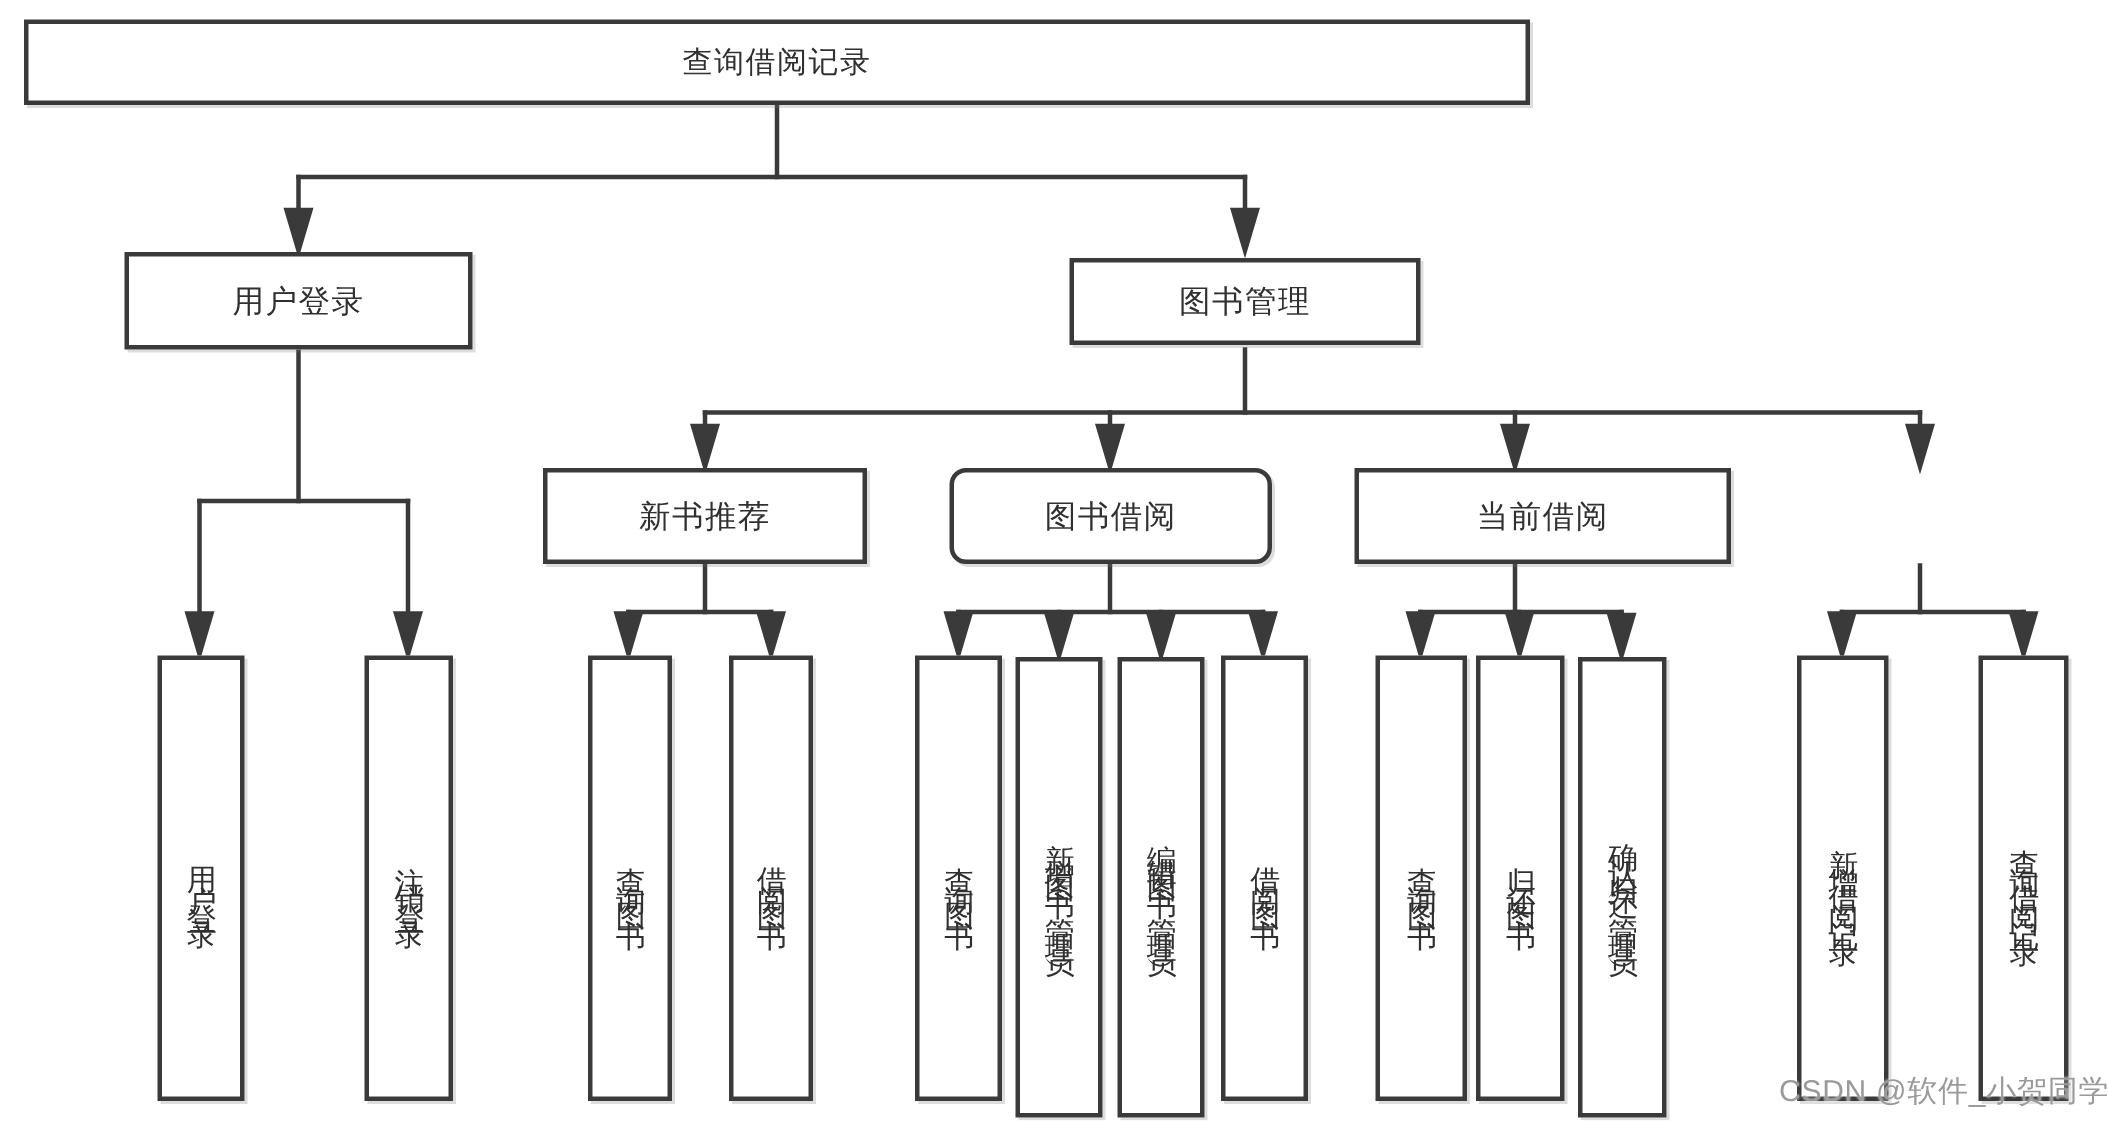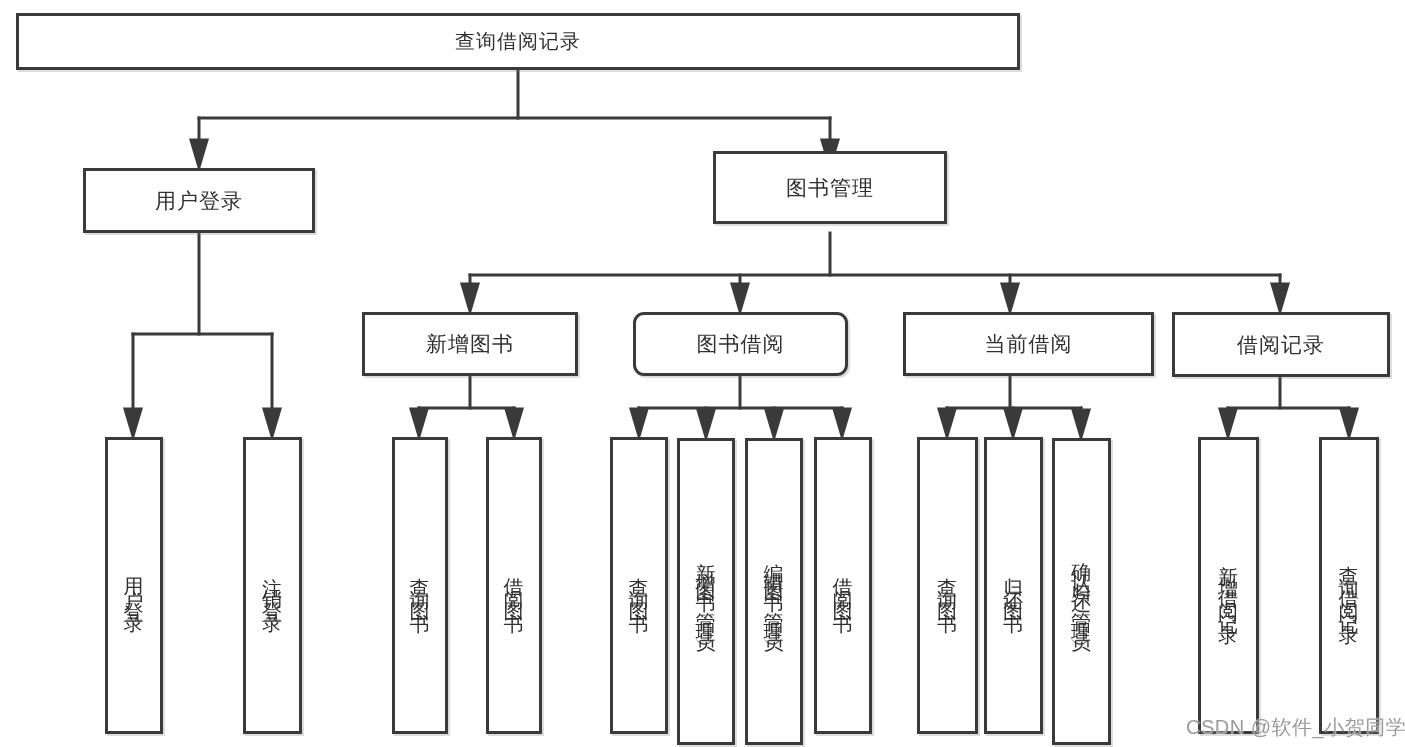--- a/index.html
+++ b/index.html
@@ -37,21 +37,21 @@
   .node.v .vtext {
     writing-mode: vertical-lr;
     text-orientation: mixed;
     letter-spacing: 12px;
     line-height: 1;
   }
   .node.v.long .vtext { letter-spacing: 10px; }
   
   .n-root  { left: 16px;  top: 13px;  width: 1004px; height: 57px; }
   .n-ulog  { left: 83px;  top: 168px; width: 232px;  height: 65px; }
-  .n-bmgmt { left: 713px; top: 151px; width: 234px;  height: 73px; }
+  .n-bmgmt { left: 713px; top: 172px; width: 234px;  height: 58px; }
   .n-nbr   { left: 362px; top: 312px; width: 216px;  height: 64px; }
   .n-bb    { left: 633px; top: 312px; width: 215px;  height: 64px; border-radius: 11px; }
   .n-cb    { left: 903px; top: 312px; width: 251px;  height: 64px; }
   .n-br    { left: 1172px;top: 312px; width: 218px;  height: 65px; }
   .n-ulog1 { left: 105px; top: 437px; width: 58px;  height: 297px; }
   .n-ulog2 { left: 243px; top: 437px; width: 59px;  height: 297px; }
   .n-nbr1  { left: 392px; top: 437px; width: 56px;  height: 297px; }
   .n-nbr2  { left: 486px; top: 437px; width: 56px;  height: 297px; }
   .n-bb1   { left: 610px; top: 437px; width: 58px;  height: 297px; }
   .n-bb2   { left: 677px; top: 438px; width: 58px;  height: 307px; }
@@ -161,31 +161,28 @@
   </div>
 
   <div class="node h n-ulog">
     <span>用户登录</span>
   </div>
   <div class="node h n-bmgmt">
     <span>图书管理</span>
   </div>
 
   <div class="node h n-nbr">
-    <span>新增图书</span>
+    <span>新书推荐</span>
   </div>
   <div class="node h n-bb">
     <span>图书借阅</span>
   </div>
   <div class="node h n-cb">
     <span>当前借阅</span>
   </div>
-  <div class="node h n-br">
-    <span>借阅记录</span>
-  </div>
 
   <div class="node v n-ulog1">
     <span class="vtext">用户登录</span>
   </div>
   <div class="node v n-ulog2">
     <span class="vtext">注销登录</span>
   </div>
 
   <div class="node v n-nbr1">
     <span class="vtext">查询图书</span>

